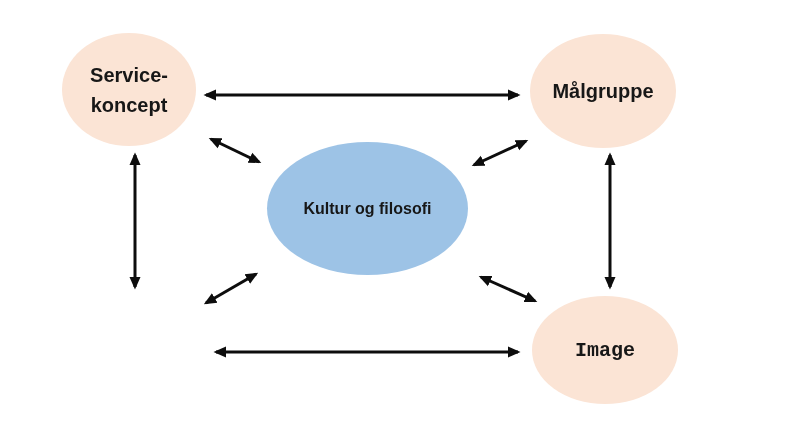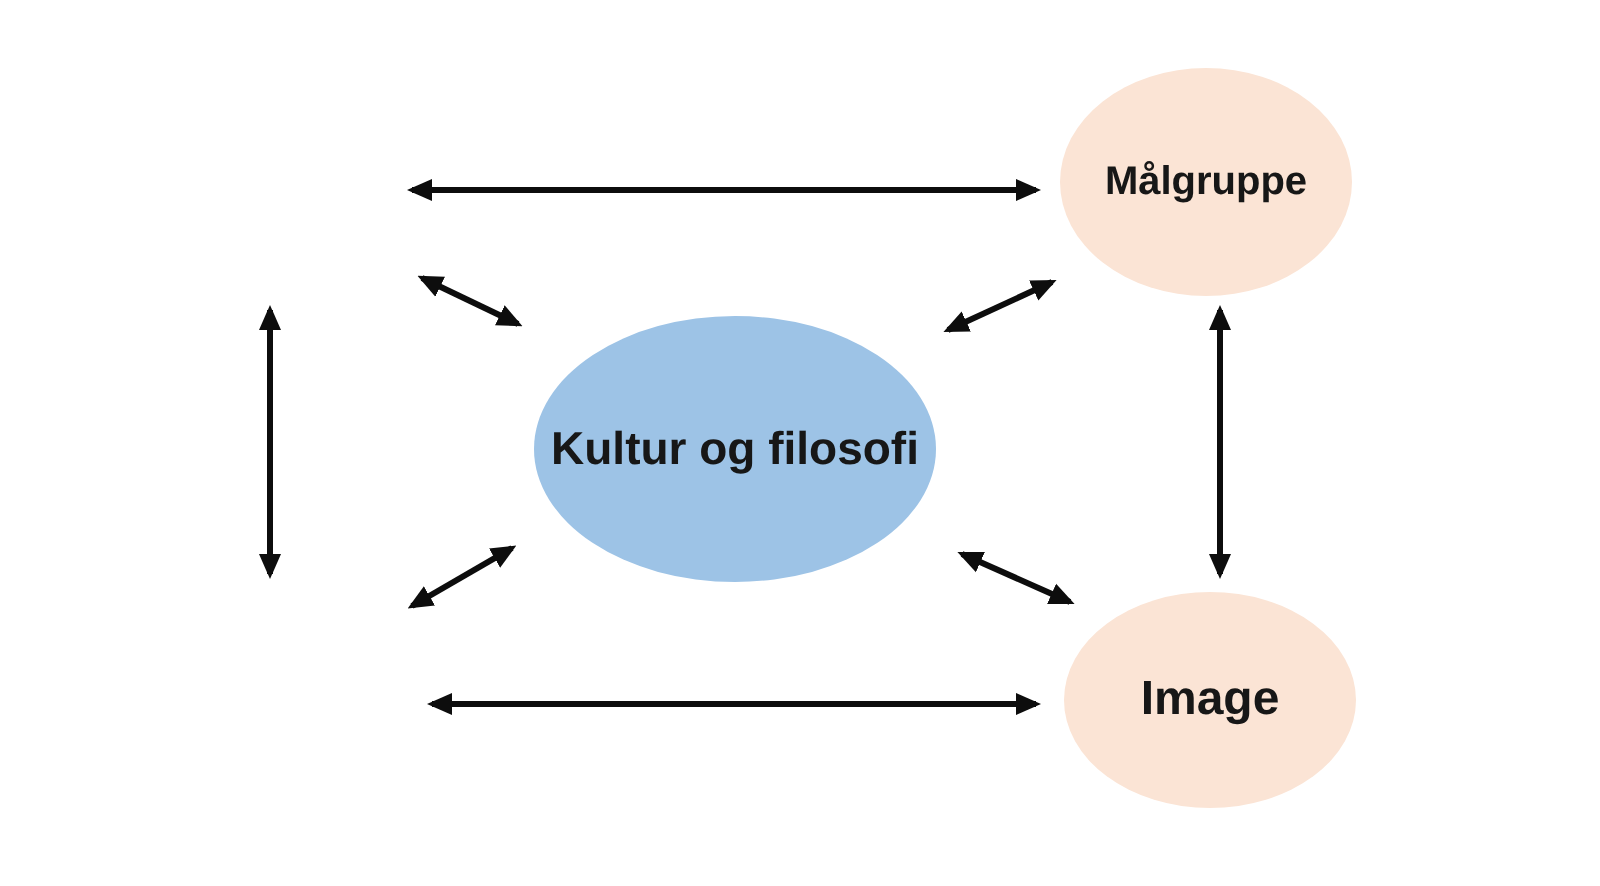--- a/index.html
+++ b/index.html
@@ -18,23 +18,23 @@
     justify-content:center;
     text-align:center;
     font-weight:bold;
     color:#171717;
   }
   .node-label { white-space:pre-line; }
   .node-peach { background:#fbe4d5; }
   .node-blue  { background:#9dc3e6; }
   #node-service    { left:62px;  top:33px;  width:134px; height:113px; font-size:20px; line-height:1.5; }
   #node-malgruppe  { left:530px; top:34px;  width:146px; height:114px; font-size:20px; }
-  #node-kultur     { left:267px; top:158px; width:201px; height:133px; font-size:23px; }
+  #node-kultur     { left:267px; top:142px; width:201px; height:133px; font-size:16px; }
   #node-leverance  { left:62px;  top:297px; width:146px; height:108px; font-size:20px; line-height:1.9; }
-  #node-image      { left:532px; top:296px; width:146px; height:108px; font-size:24px; }
+  #node-image      { left:532px; top:296px; width:146px; height:108px; font-size:20px;font-family:Liberation Mono, monospace; }
   .arrow-layer {
     position:absolute;
     left:0; top:0;
     width:800px; height:443px;
     pointer-events:none;
   }
   .arrow {
     stroke:#0d0d0d;
     stroke-width:3;
     fill:none;
@@ -54,20 +54,24 @@
     <line class="arrow" x1="206" y1="95" x2="518" y2="95" marker-start="url(#ah)" marker-end="url(#ah)"></line>
     <line class="arrow" x1="216" y1="352" x2="518" y2="352" marker-start="url(#ah)" marker-end="url(#ah)"></line>
     <line class="arrow" x1="135" y1="155" x2="135" y2="287" marker-start="url(#ah)" marker-end="url(#ah)"></line>
     <line class="arrow" x1="610" y1="155" x2="610" y2="287" marker-start="url(#ah)" marker-end="url(#ah)"></line>
     <line class="arrow" x1="211" y1="139" x2="259" y2="162" marker-start="url(#ah)" marker-end="url(#ah)"></line>
     <line class="arrow" x1="474" y1="165" x2="526" y2="141" marker-start="url(#ah)" marker-end="url(#ah)"></line>
     <line class="arrow" x1="206" y1="303" x2="256" y2="274" marker-start="url(#ah)" marker-end="url(#ah)"></line>
     <line class="arrow" x1="481" y1="277" x2="535" y2="301" marker-start="url(#ah)" marker-end="url(#ah)"></line>
   </svg>
 
+  <div class="node node-peach" id="node-service">
+    <span class="node-label">Service-
+koncept</span>
+  </div>
 
   <div class="node node-peach" id="node-malgruppe">
     <span class="node-label">Målgruppe</span>
   </div>
 
   <div class="node node-blue" id="node-kultur">
     <span class="node-label">Kultur og filosofi</span>
   </div>
 
 

